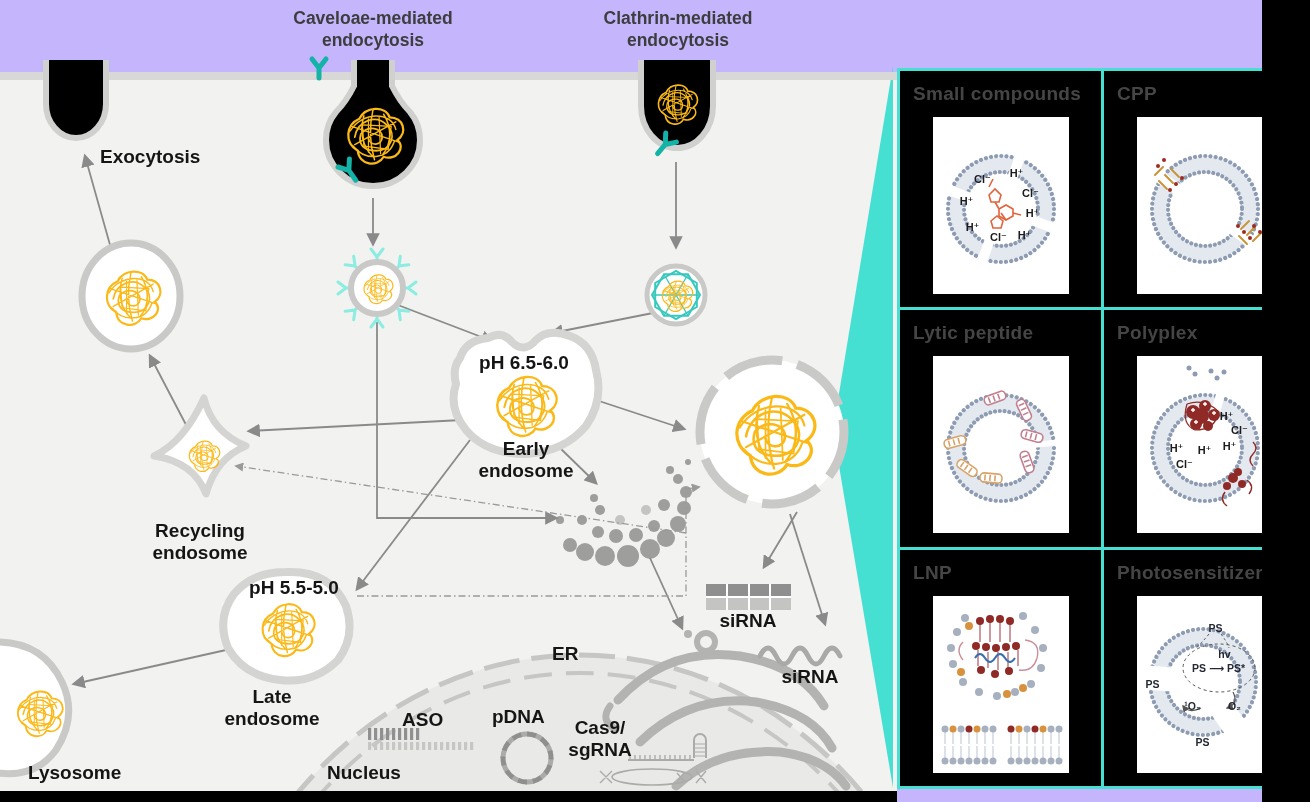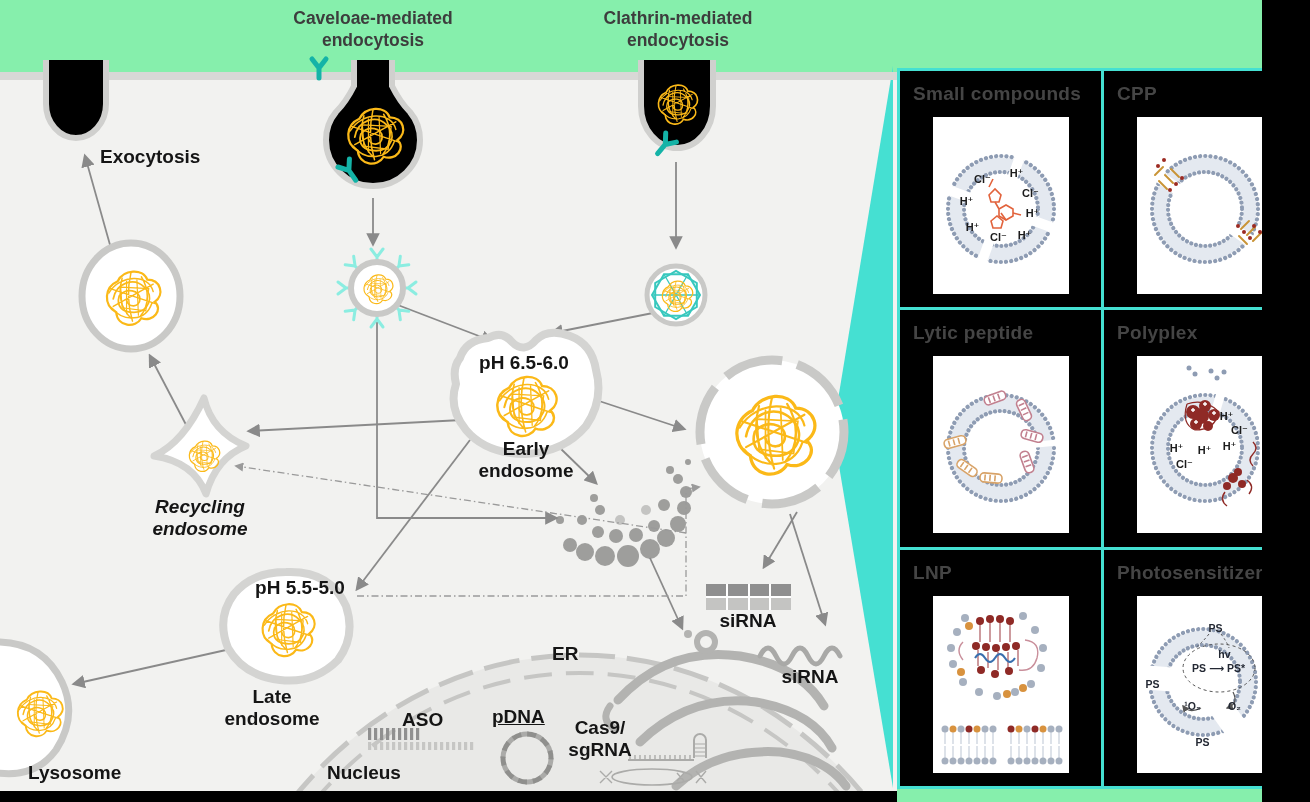--- a/index.html
+++ b/index.html
@@ -1,16 +1,16 @@
 <!DOCTYPE html>
 <html><head>
 <meta charset="utf-8">
 <style>
   html,body{margin:0;padding:0;background:#000;}
-  #stage{position:relative;width:1262px;height:802px;background:#86efac;overflow:hidden;
+  #stage{position:relative;width:1262px;height:802px;background:#c4b5fd;overflow:hidden;
          font-family:"Liberation Sans","DejaVu Sans",sans-serif;}
   #mainsvg{position:absolute;left:0;top:0;}
   .lbl{position:absolute;font-weight:700;color:#151515;font-size:19px;line-height:1.18;
        white-space:pre-line;}
   .lbl.center{transform:translateX(-50%);text-align:center;}
   .title-top{color:#3D3D3D;font-size:17.5px;line-height:1.25;}
   
   #panel{position:absolute;left:897px;top:68px;width:411px;height:721px;
          background:#45E0D2;border:3px solid #45E0D2;box-sizing:border-box;
          display:grid;grid-template-columns:1fr 1fr;grid-template-rows:1fr 1fr 1fr;
@@ -281,32 +281,32 @@
 </svg>
 
 <div class="lbl center title-top" style="left:373px;top:8px;">Caveloae-mediated
 endocytosis</div>
 <div class="lbl center title-top" style="left:678px;top:8px;">Clathrin-mediated
 endocytosis</div>
 <div class="lbl" style="left:100px;top:146px;">Exocytosis</div>
 <div class="lbl center" style="left:524px;top:352px;">pH 6.5-6.0</div>
 <div class="lbl center" style="left:526px;top:438px;">Early
 endosome</div>
-<div class="lbl center" style="left:200px;top:496px;font-style:italic;">Recycling
+<div class="lbl center" style="left:200px;top:520px;">Recycling
 endosome</div>
-<div class="lbl center" style="left:294px;top:577px;margin-left:6px;">pH 5.5-5.0</div>
+<div class="lbl center" style="left:294px;top:577px;">pH 5.5-5.0</div>
 <div class="lbl center" style="left:272px;top:686px;">Late
 endosome</div>
 <div class="lbl" style="left:28px;top:762px;">Lysosome</div>
 <div class="lbl" style="left:552px;top:643px;">ER</div>
 <div class="lbl" style="left:327px;top:762px;">Nucleus</div>
 <div class="lbl center" style="left:748px;top:610px;">siRNA</div>
 <div class="lbl center" style="left:810px;top:666px;">siRNA</div>
 <div class="lbl" style="left:402px;top:709px;">ASO</div>
-<div class="lbl" style="left:492px;top:706px;text-decoration:underline;">pDNA</div>
+<div class="lbl" style="left:492px;top:706px;">pDNA</div>
 <div class="lbl center" style="left:600px;top:717px;">Cas9/
 sgRNA</div>
 
 <div id="panel">
 
   <div class="cell">
     <div class="cell-title">Small compounds</div>
     <div class="art">
       <svg width="136" height="177" viewBox="0 0 136 177">
         <g fill="none">

